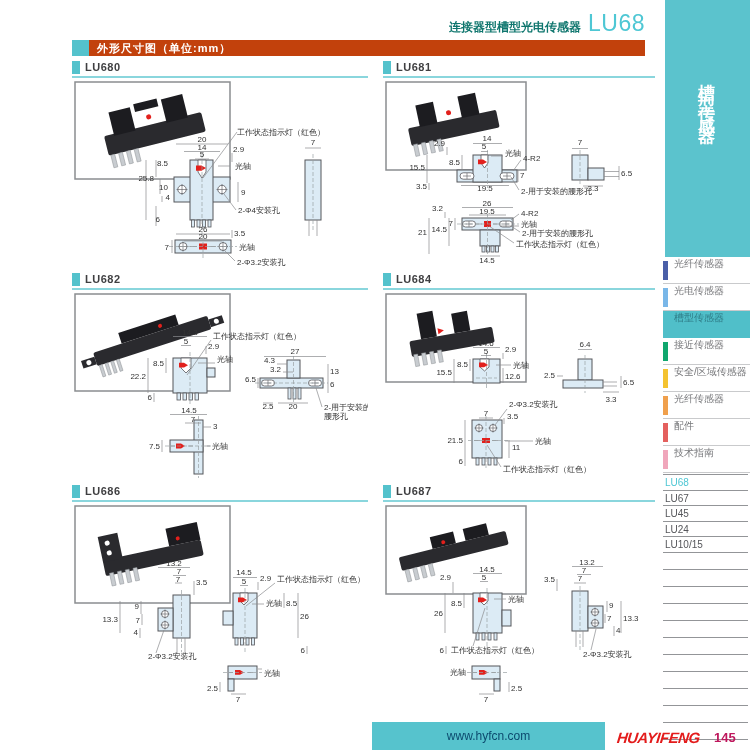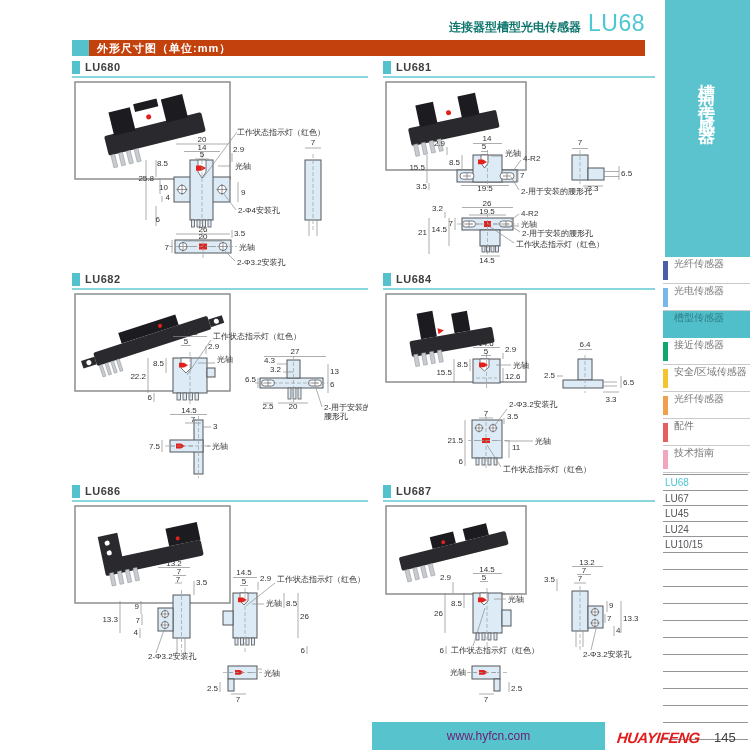--- a/index.html
+++ b/index.html
@@ -20,24 +20,24 @@
   .mitem{position:relative;height:27px;display:flex;align-items:flex-start;border-bottom:1px solid #c9cacc;
          font-size:10px;color:#77787b;padding-left:11px;box-sizing:border-box;}
   .mitem .bar{position:absolute;left:0;top:4px;width:5px;height:19px;}
   .mitem.active{background:#50bfc9;color:#2f7d88;border-bottom:1px solid #50bfc9;}
   .models{position:absolute;left:663px;top:474px;width:85px;border-top:1px solid #939598;}
   .mrow{height:15.5px;line-height:15px;font-size:10px;color:#55565a;border-bottom:1px solid #939598;padding-left:2px;box-sizing:border-box;}
   .mrow.active{color:#4ec7d4;}
   .erow{height:16px;border-bottom:1px solid #939598;}
   
   .foot-url{position:absolute;left:372px;top:722px;width:233px;height:28px;background:#56c3cd;
-            color:#701a75;font-size:12px;text-align:center;line-height:28px;}
+            color:#0c4a6e;font-size:12px;text-align:center;line-height:28px;}
   .brand{position:absolute;left:617px;top:729px;font-size:15px;font-weight:bold;font-style:italic;
          color:#e31c1c;letter-spacing:-.5px;transform:skewX(-6deg);}
-  .pgnum{position:absolute;left:714px;top:730px;font-size:13px;font-weight:normal;color:#404040;}
+  .pgnum{position:absolute;left:714px;top:730px;font-size:13px;font-weight:bold;color:#be185d;}
   
   .panel{position:absolute;}
   .phead{position:relative;height:16px;border-bottom:2px solid #8ad6dd;}
   .pmark{position:absolute;left:0;top:1px;width:8px;height:13px;background:#54c2cc;}
   .ptitle{position:absolute;left:13px;top:1px;font-size:11px;font-weight:bold;color:#3f3f41;letter-spacing:.5px;}
   svg.draw{display:block;}
   
   .pbframe{fill:#fff;stroke:#8a8d90;stroke-width:1.5;}
   .pb{fill:#2a2a2e;} .pb2{fill:#1c1c20;} .ppin{fill:#c8ccd0;stroke:#8e9296;stroke-width:.5;}
   .body{fill:#dcebf5;stroke:#55565a;stroke-width:1;}

